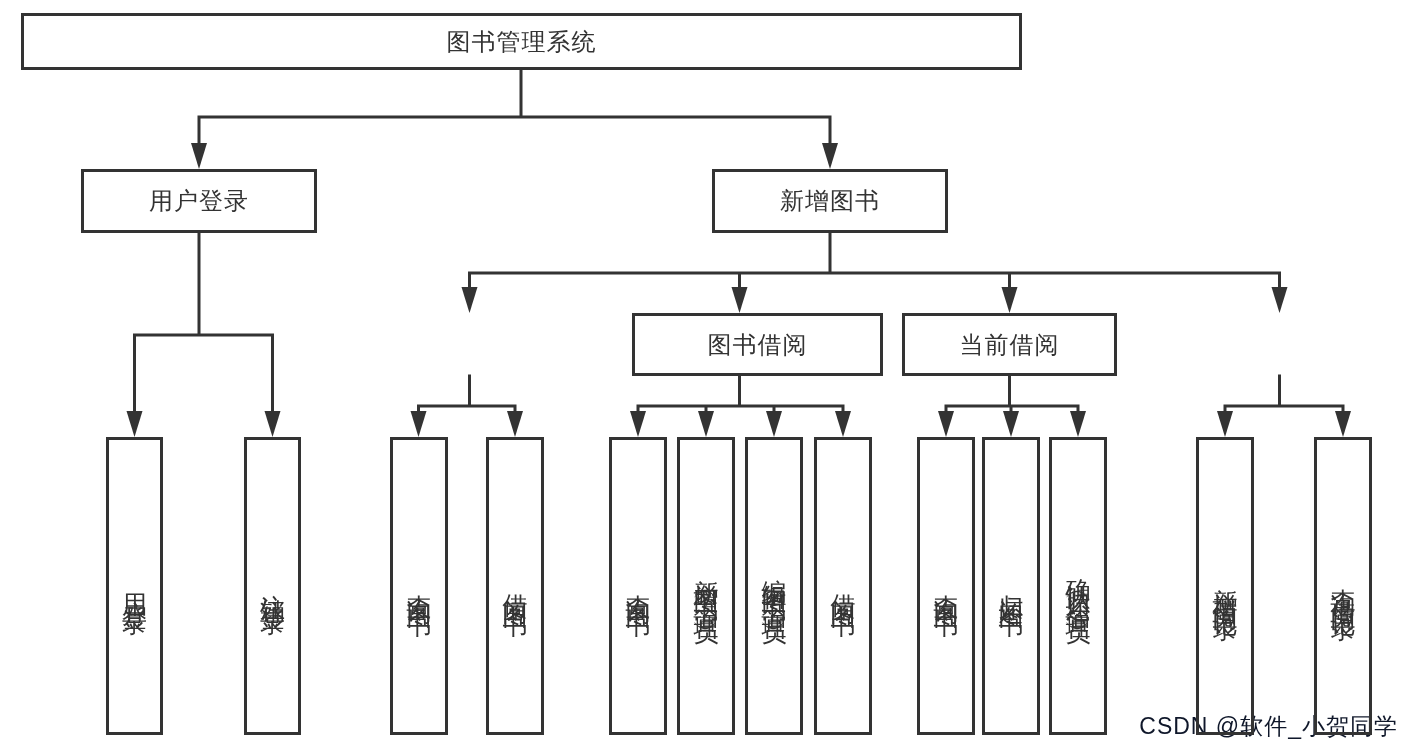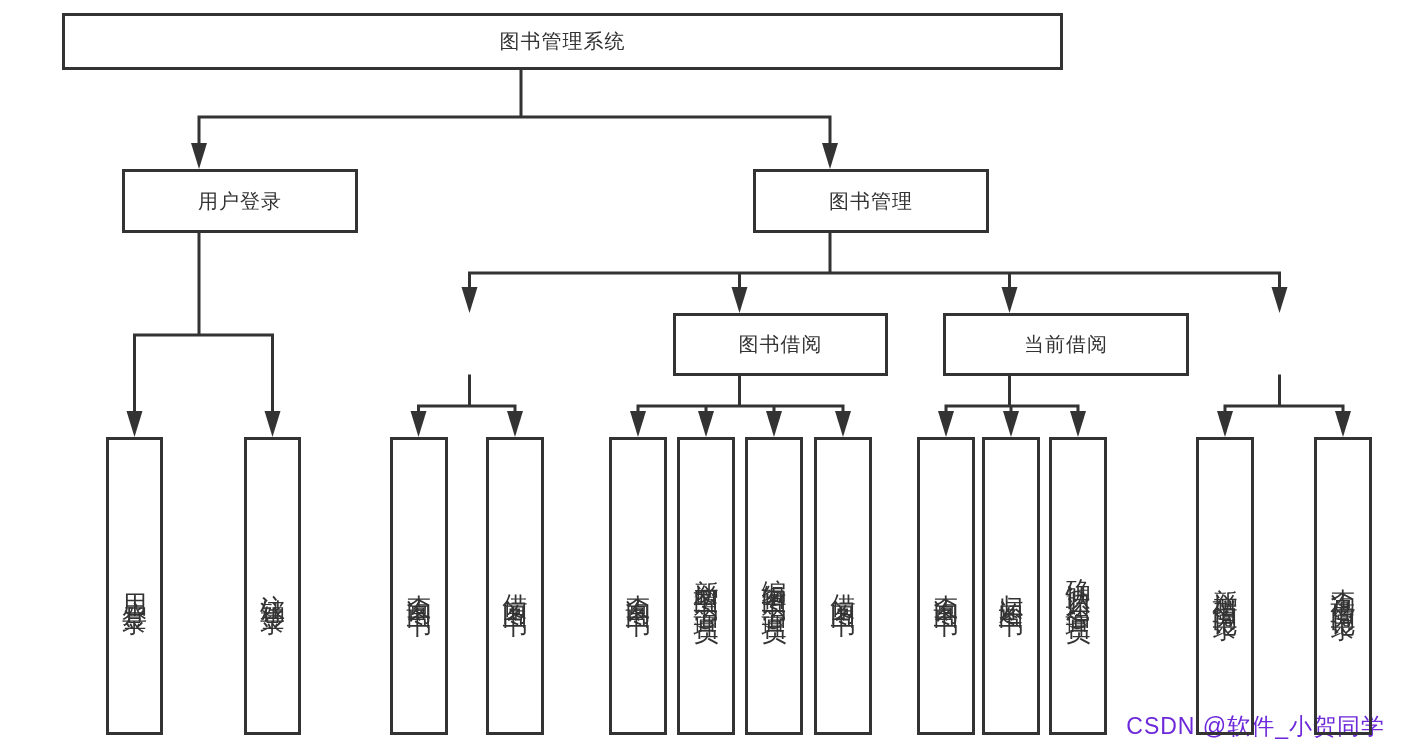--- a/index.html
+++ b/index.html
@@ -11,32 +11,32 @@
     position: relative; overflow: hidden;
   }
   .stage { position: absolute; left: 0; top: 0; width: 1405px; height: 747px; }
   .connectors { position: absolute; left: 0; top: 0; z-index: 2; }
   .node {
     position: absolute; box-sizing: border-box;
     border: 3px solid #333333; background: transparent;
     display: flex; align-items: center; justify-content: center;
     color: #333333; z-index: 3;
   }
-  .hbox { font-size: 20px; letter-spacing: 1px; margin-left: 41px; }
+  .hbox { font-size: 24px; letter-spacing: 1px; }
   .vbox .vtext {
     writing-mode: vertical-rl;
     text-orientation: mixed;
     font-size: 25px;
     letter-spacing: 6px;
     line-height: 1;
     color: #333333;
   }
   .watermark {
-    position: absolute; right: 20px; bottom: 5px;
-    font-size: 23px; color: #6d28d9; letter-spacing: 1px;
+    position: absolute; right: 7px; bottom: 5px;
+    font-size: 23px; color: #0f172a; letter-spacing: 1px;
     z-index: 1; white-space: nowrap;
   }
 </style>
 </head>
 <body>
 
 <div class="stage">
 
   <svg class="connectors" width="1405" height="747" viewBox="0 0 1405 747">
     <g stroke="#333333" stroke-width="3" fill="none" stroke-linecap="square">
@@ -72,27 +72,27 @@
   </svg>
 
   <div class="node hbox" style="left:21px; top:13px; width:1001px; height:57px;">
     <span>图书管理系统</span>
   </div>
 
   <div class="node hbox" style="left:81px; top:169px; width:236px; height:64px;">
     <span>用户登录</span>
   </div>
   <div class="node hbox" style="left:712px; top:169px; width:236px; height:64px;">
-    <span>图书管理</span>
+    <span>新增图书</span>
   </div>
 
-  <div class="node hbox" style="left:632px; top:313px; width:215px; height:63px;align-items:center;">
+  <div class="node hbox" style="left:632px; top:313px; width:251px; height:63px;align-items:center;">
     <span>图书借阅</span>
   </div>
-  <div class="node hbox" style="left:902px; top:313px; width:246px; height:63px;">
+  <div class="node hbox" style="left:902px; top:313px; width:215px; height:63px;">
     <span>当前借阅</span>
   </div>
 
   <div class="node vbox" style="left:106px; top:437px; width:57px; height:298px;">
     <span class="vtext">用户登录</span>
   </div>
   <div class="node vbox" style="left:244px; top:437px; width:57px; height:298px;">
     <span class="vtext">注销登录</span>
   </div>
 

